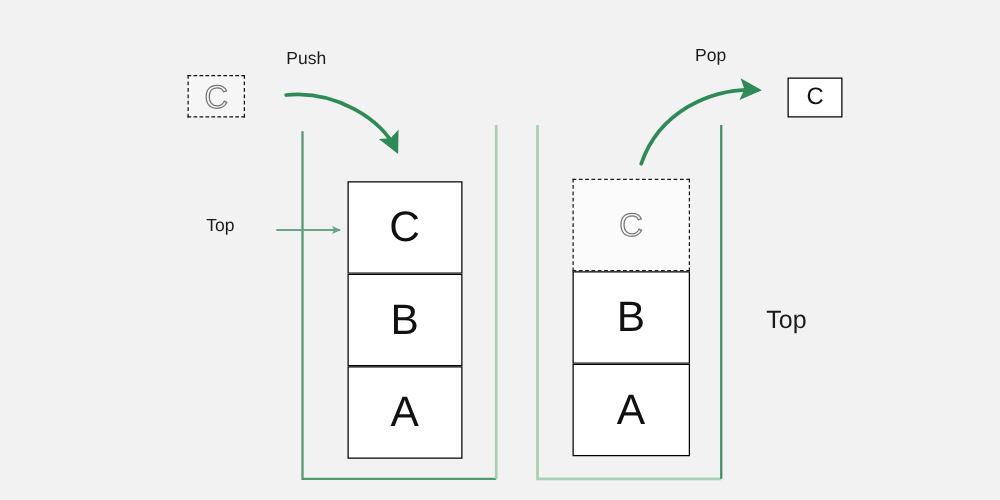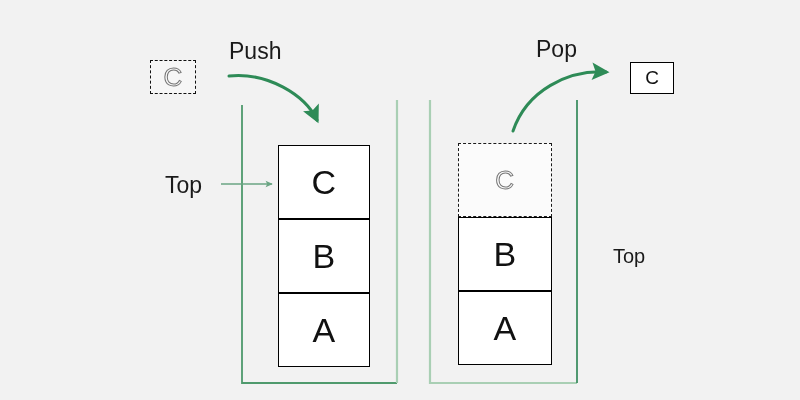--- a/index.html
+++ b/index.html
@@ -60,21 +60,21 @@
     justify-content: center;
     font-size: 19px;
     color: #111111;
   }
   .chip.dashed {
     border: 1.5px dashed #111111;
     background: #f6f6f6;
   }
   .label {
     position: absolute;
-    font-size: 23px;
+    font-size: 14px;
     color: #1a1a1a;
     white-space: nowrap;
     font-family: "Liberation Sans", sans-serif;
   }
   .label-sm {
     font-size: 20px;
   }
 </style>
 </head>
 <body>
@@ -103,21 +103,21 @@
 
     <line x1="221" y1="184" x2="272" y2="184" stroke="#6aa583" stroke-width="1.6" marker-end="url(#arrow-thin)"></line>
   </svg>
 
   <div class="chip dashed" style="left:150px; top:60px; width:46px; height:34px;">
     <span class="ghost-glyph">C</span>
   </div>
 
   <div class="label" style="left:229px; top:38px;">Push</div>
 
-  <div class="label" style="left:536px; top:36px;">Pop</div>
+  <div class="label" style="left:556px; top:36px;">Pop</div>
 
   <div class="chip" style="left:630px; top:62px; width:44px; height:32px;">
     <span>C</span>
   </div>
 
   <div class="label" style="left:165px; top:172px;">Top</div>
 
   <div class="cell" style="left:278px; top:145px; width:92px; height:74px;">
     <span>C</span>
   </div>

